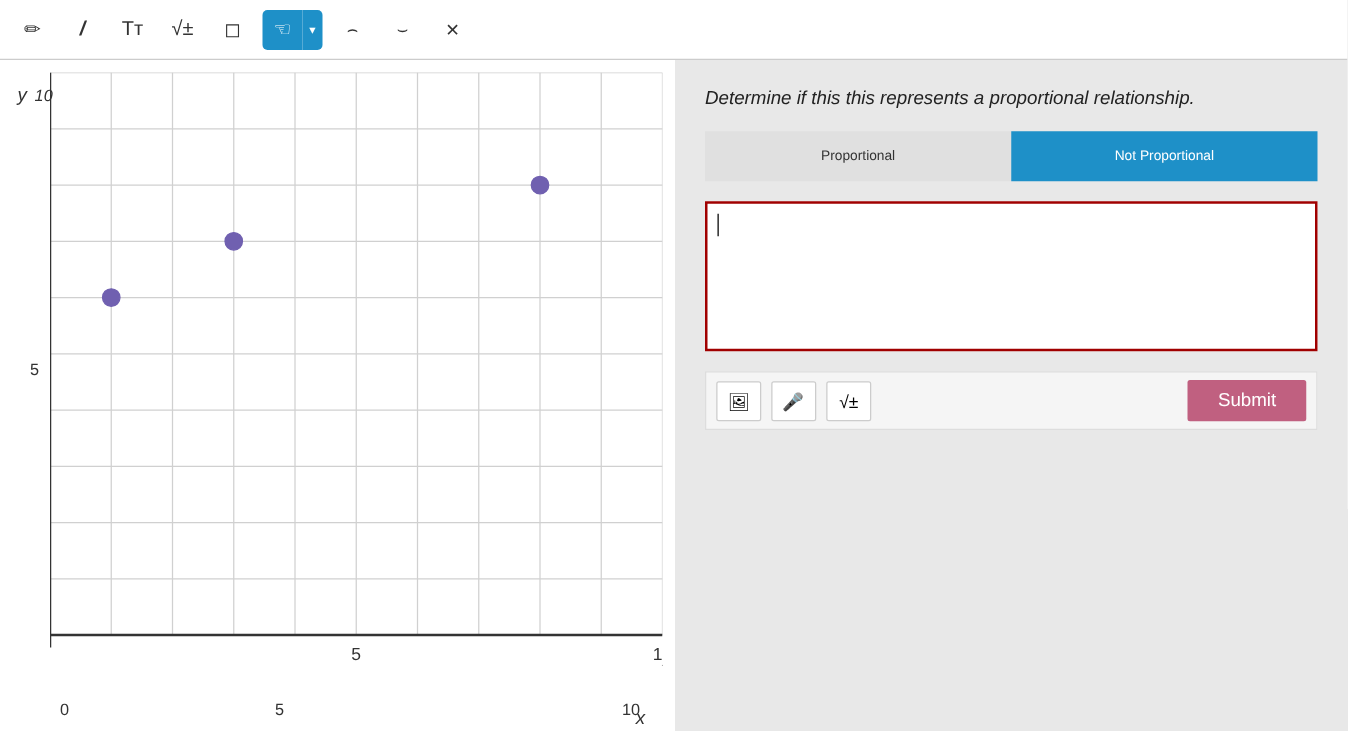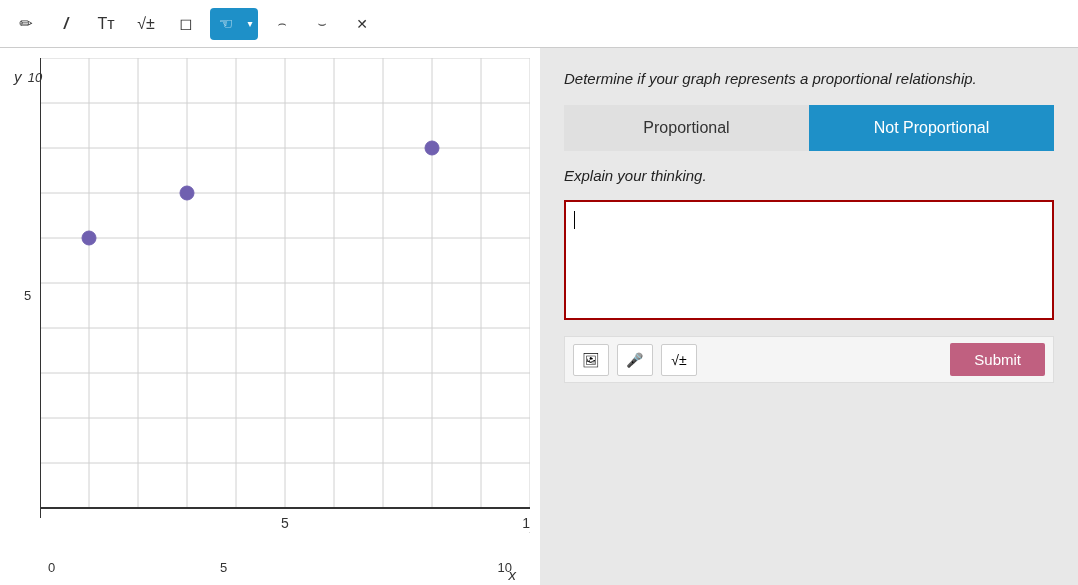--- a/index.html
+++ b/index.html
@@ -102,21 +102,21 @@
       line-height: 1.4;
     }
 
     .answer-buttons {
       display: flex;
       gap: 0;
     }
     .answer-btn {
       flex: 1;
       padding: 14px;
-      font-size: 16px;
+      font-size: 11px;
       border: none;
       cursor: pointer;
       font-weight: 500;
       text-align: center;
     }
     .answer-btn.proportional {
       background: #e0e0e0;
       color: #333;
     }
     .answer-btn.not-proportional {
@@ -295,28 +295,27 @@
     <div style="position:absolute; bottom:10px; left:48px; font-size:13px; color:#333;">0</div>
     <div style="position:absolute; bottom:10px; left:220px; font-size:13px; color:#333;">5</div>
     <div style="position:absolute; bottom:10px; right:28px; font-size:13px; color:#333;">10</div>
     <div style="position:absolute; bottom:2px; right:24px; font-size:15px; font-style:italic; color:#333;">x</div>
     <div style="position:absolute; top:12px; left:24px; font-size:13px; color:#333;"></div>
     <div style="position:absolute; top:240px; left:24px; font-size:13px; color:#333;">5</div>
   </div>
 
   <div class="right-panel">
 
-    <div class="question-text">Determine if your graph represents a proportional relationship.</div>
+    <div class="question-text">Determine if this this represents a proportional relationship.</div>
 
     <div class="answer-buttons">
       <button class="answer-btn proportional">Proportional</button>
       <button class="answer-btn not-proportional">Not Proportional</button>
     </div>
 
-    <div class="explain-label">Explain your thinking.</div>
 
     <div class="text-input-area">
       <span class="text-cursor"></span>
     </div>
 
     <div class="input-toolbar">
       <button class="input-tool-btn">
         <span>🖼</span>
       </button>
       <button class="input-tool-btn">

